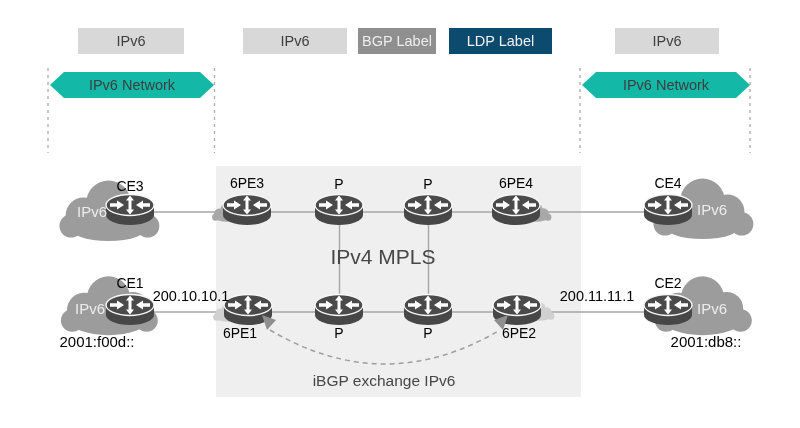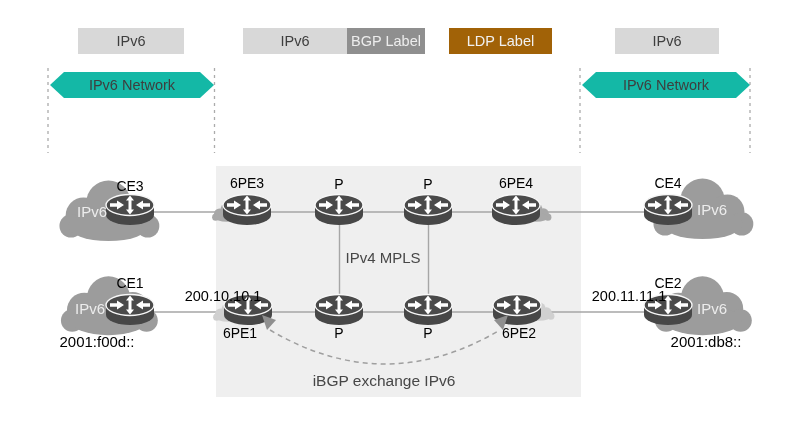--- a/index.html
+++ b/index.html
@@ -9,29 +9,29 @@
   }
   .layer{position:absolute;left:0;top:0;width:800px;height:428px;}
   .backbone{fill:#efefef;}
   .vdash line{stroke:#ababab;stroke-width:1.3;stroke-dasharray:3 4;}
   .links line{stroke:#a6a6a6;stroke-width:1.4;}
   .arc{fill:none;stroke:#9f9f9f;stroke-width:1.5;stroke-dasharray:5 4;}
   .ahead{fill:#8f8f8f;}
   .lbl{position:absolute;transform:translate(-50%,-50%);white-space:nowrap;color:#000000;font-size:14px;}
   .cloud-lbl{color:#ececec;font-size:15px;}
   .addr{font-size:15px;}
-  .ip{font-size:14.5px;margin-left:32px;}
-  .note{font-size:15px;color:#474747;}
+  .ip{font-size:14.5px;}
+  .note{font-size:21px;color:#474747;}
   .ibgp{font-size:15.5px;color:#474747;}
   .lbox{
     position:absolute;top:28px;height:26px;line-height:26px;text-align:center;
     font-size:14.5px;background:#d8d8d8;color:#3e3e3e;
   }
   .lbox.mid{background:#8f8f8f;color:#ededed;}
-  .lbox.dark{background:#a16207;color:#f0f0f0;}
+  .lbox.dark{background:#0c4a6e;color:#f0f0f0;}
   .band{
     position:absolute;top:72px;height:26px;line-height:26px;text-align:center;
     font-size:14.5px;background:#14b8a6;color:#3e3e3e;
     clip-path:polygon(14px 0,calc(100% - 14px) 0,100% 50%,calc(100% - 14px) 100%,14px 100%,0 50%);
   }
 </style>
 </head>
 <body>
 
 <div class="stage">
@@ -103,21 +103,21 @@
 
     <g>
       <path class="arc" d="M270,330 Q385,398 500,330"></path>
       <polygon class="ahead" points="262,315 276,320 267,330"></polygon>
       <polygon class="ahead" points="508,315 494,320 503,330"></polygon>
     </g>
   </svg>
 
   <div class="lbox" style="left:78px;width:106px">IPv6</div>
   <div class="lbox" style="left:243px;width:104px">IPv6</div>
-  <div class="lbox mid" style="left:347px;width:78px">BGP Label</div>
+  <div class="lbox mid" style="left:358px;width:78px">BGP Label</div>
   <div class="lbox dark" style="left:449px;width:103px">LDP Label</div>
   <div class="lbox" style="left:615px;width:104px">IPv6</div>
 
   <div class="band" style="left:50px;width:164px">IPv6 Network</div>
   <div class="band" style="left:582px;width:168px">IPv6 Network</div>
 
   <div class="lbl" style="left:130px;top:186px">CE3</div>
   <div class="lbl" style="left:247px;top:183px">6PE3</div>
   <div class="lbl" style="left:339px;top:184px">P</div>
   <div class="lbl" style="left:428px;top:184px">P</div>

